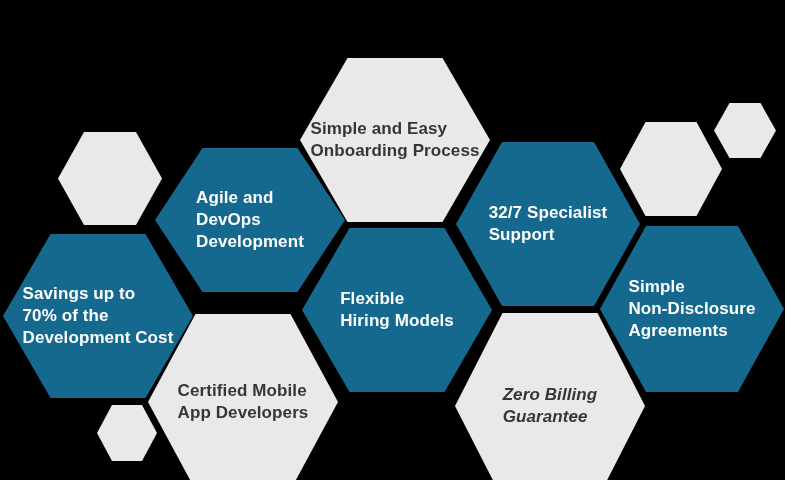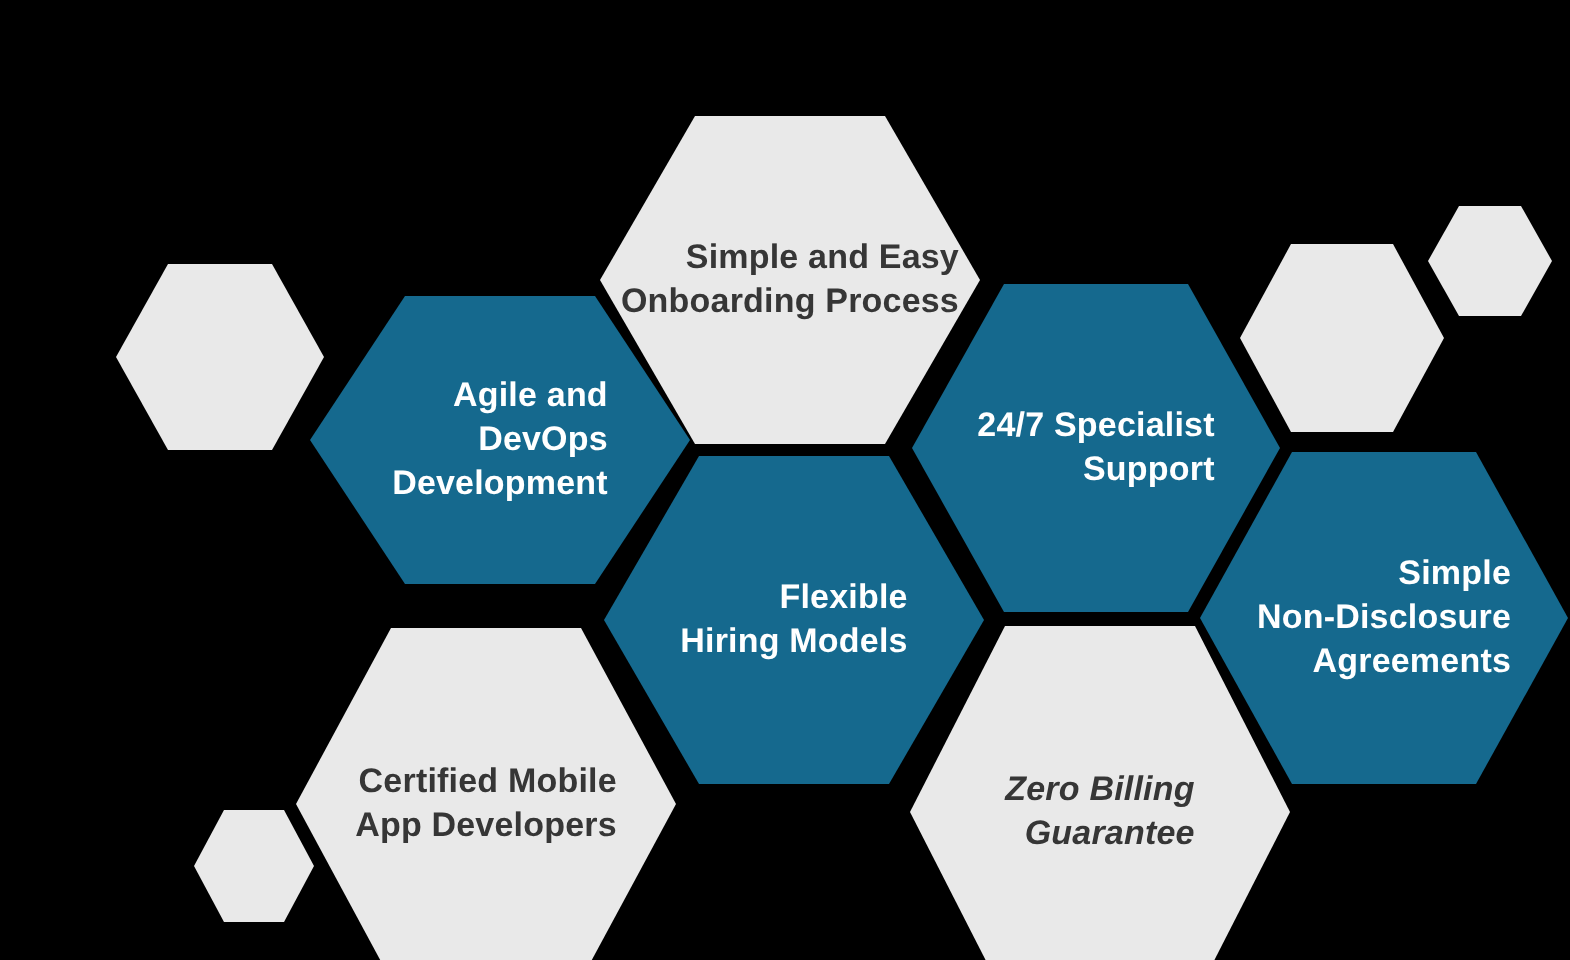--- a/index.html
+++ b/index.html
@@ -20,52 +20,57 @@
     clip-path: polygon(25% 0, 75% 0, 100% 50%, 75% 100%, 25% 100%, 0 50%);
     display: flex;
     align-items: center;
     justify-content: center;
   }
   .hex.teal  { background: var(--teal, #15698e); color: var(--text-on-teal, #fff); }
   .hex.light { background: var(--light, #e9e9e9); color: var(--text-on-light, #363636); }
   .hex-label {
     display: block;
     white-space: pre-line;
-    text-align: right;
+    text-align: left;
     font-weight: bold;
     font-size: 17px;
     line-height: 1.3;
     padding: 0 10px;
     letter-spacing: 0.1px;
   }
 </style>
 </head>
 <body>
 
 <div class="canvas">
 
+  <div class="hex teal" style="left:3px; top:234px; width:190px; height:164px;">
+    <span class="hex-label">Savings up to
+70% of the
+Development Cost</span>
+  </div>
 
   <div class="hex teal" style="left:155px; top:148px; width:190px; height:144px;">
     <span class="hex-label">Agile and
 DevOps
 Development</span>
   </div>
 
   <div class="hex light" style="left:300px; top:58px; width:190px; height:164px;">
     <span class="hex-label">Simple and Easy
 Onboarding Process</span>
   </div>
 
   <div class="hex teal" style="left:302px; top:228px; width:190px; height:164px;">
     <span class="hex-label">Flexible
 Hiring Models</span>
   </div>
 
   <div class="hex teal" style="left:456px; top:142px; width:184px; height:164px;">
-    <span class="hex-label">24/7 Specialist
+    <span class="hex-label">32/7 Specialist
 Support</span>
   </div>
 
   <div class="hex teal" style="left:600px; top:226px; width:184px; height:166px;">
     <span class="hex-label">Simple
 Non-Disclosure
 Agreements</span>
   </div>
 
   <div class="hex light" style="left:148px; top:314px; width:190px; height:176px;">

